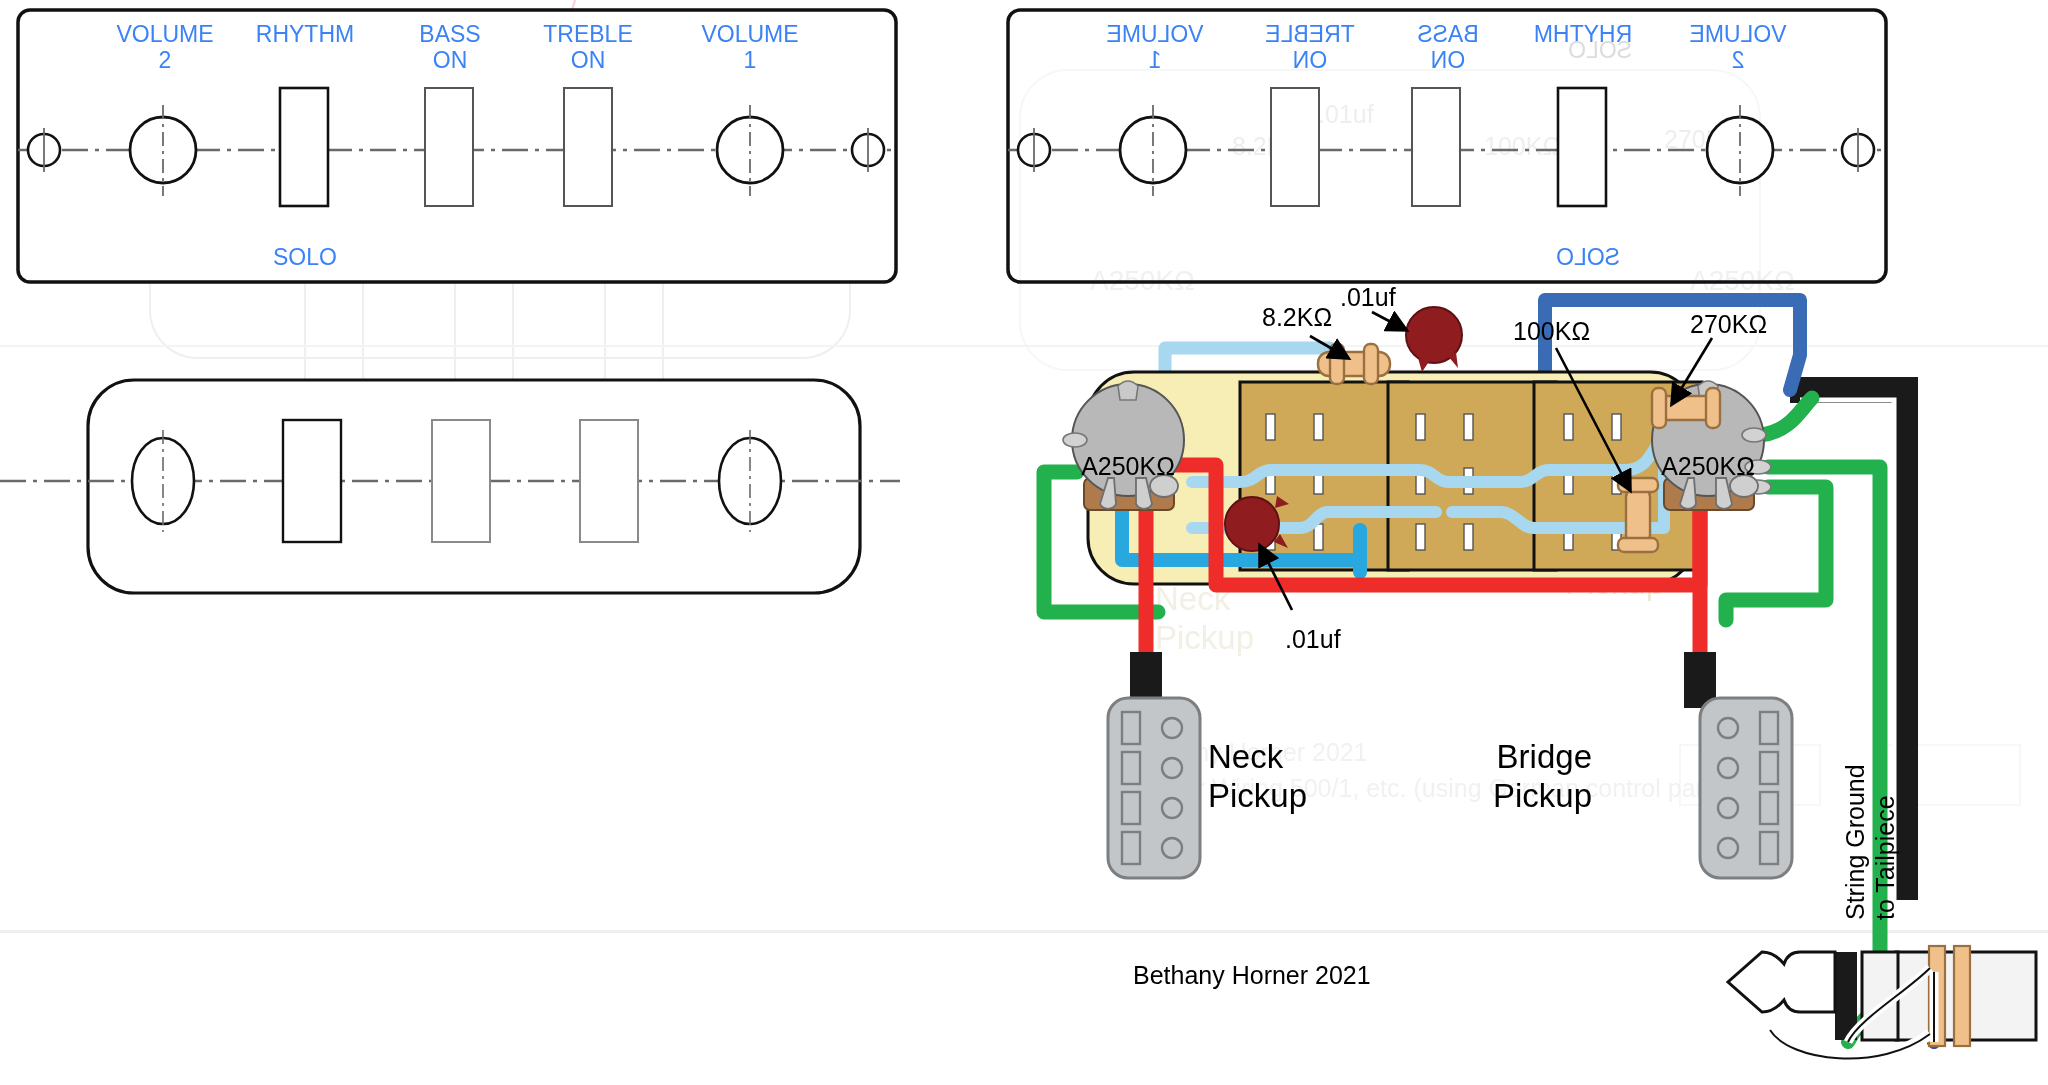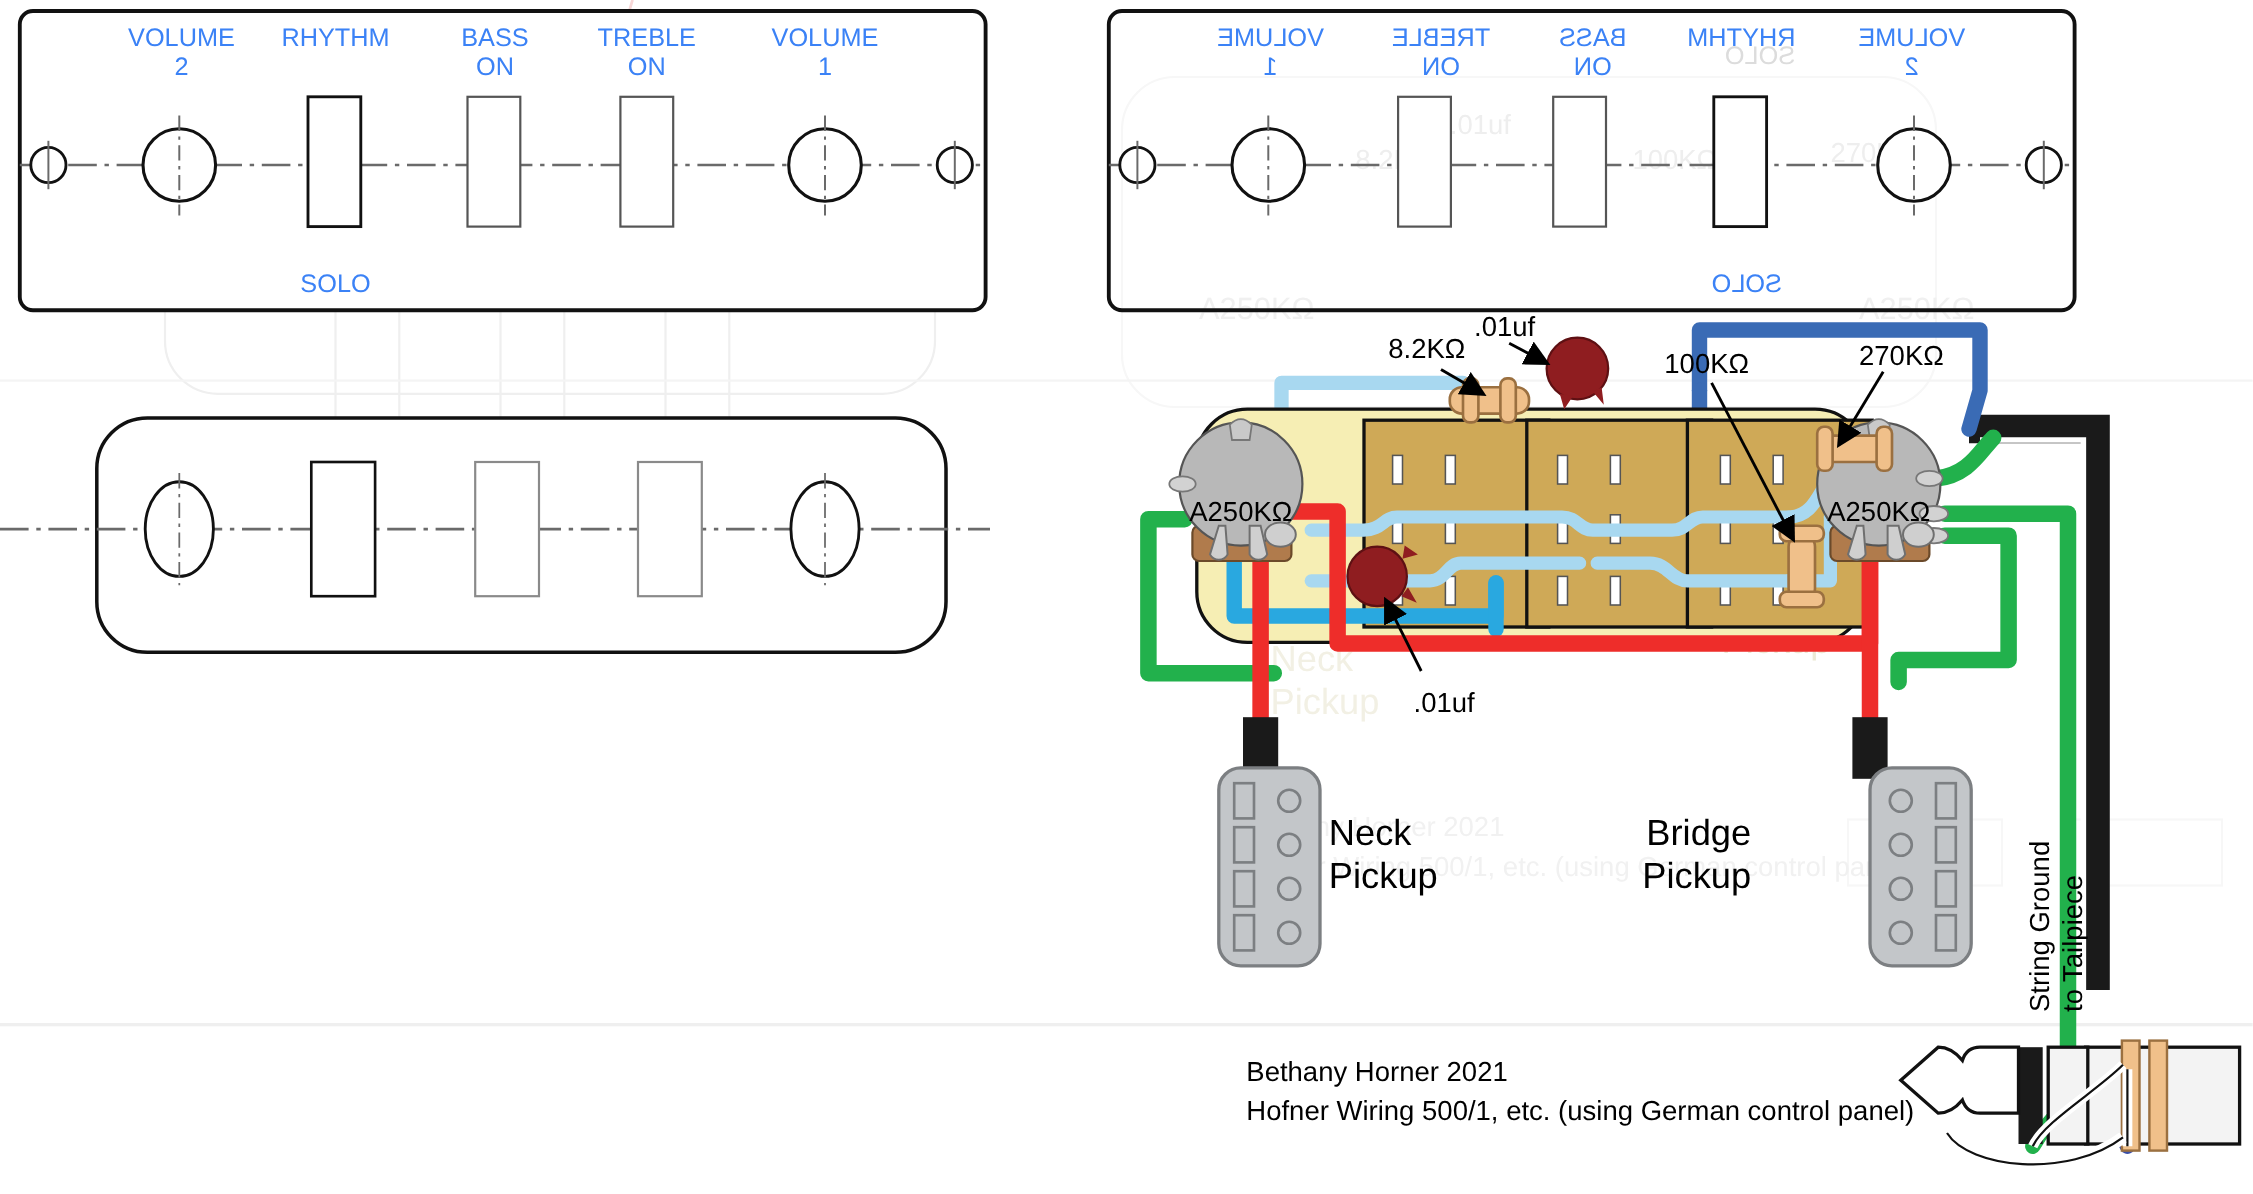--- a/index.html
+++ b/index.html
@@ -368,15 +368,14 @@
 
   <div class="lbl pickup-lbl" style="left:1208px;top:738px;">Neck
 Pickup</div>
   <div class="lbl pickup-lbl" style="left:1592px;top:738px;text-align:right;transform:translateX(-100%);">Bridge
 Pickup</div>
 
   <div class="lbl vert-lbl" style="left:1840px;top:730px;height:190px;">String Ground
 to Tailpiece</div>
 
   <div class="lbl caption" style="left:1133px;top:958px;">Bethany Horner 2021</div>
-  <div class="lbl caption" style="left:1133px;top:993px;">Hofner Wiring 500/1, etc. (using German control panel)</div>
 
 </div>
 
 </body></html>

